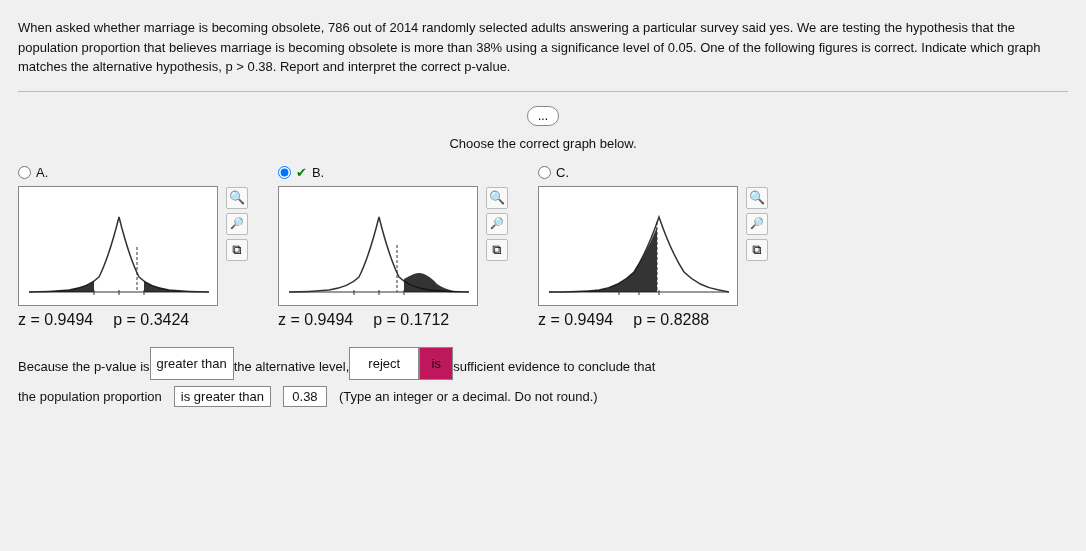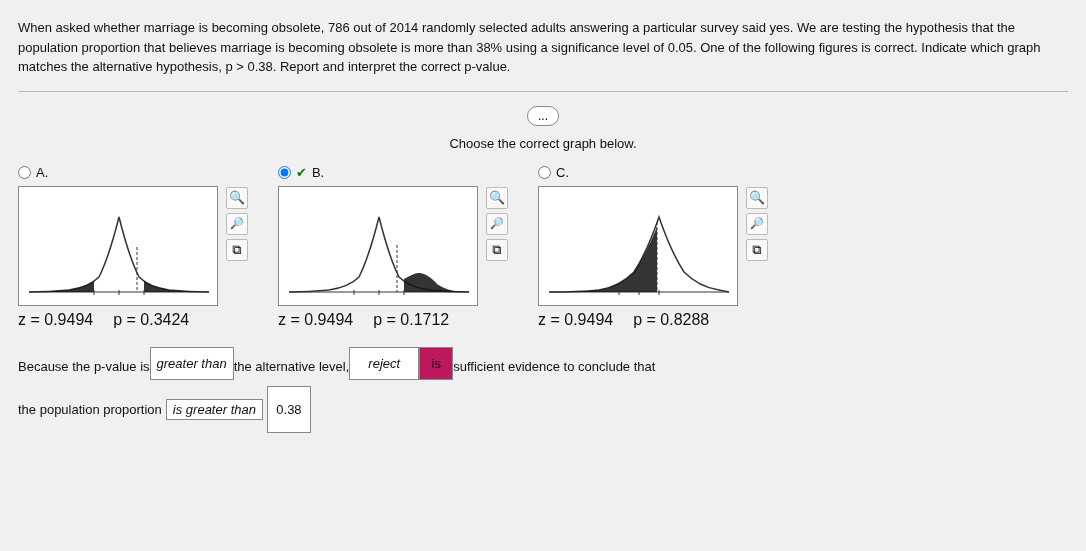--- a/index.html
+++ b/index.html
@@ -111,43 +111,42 @@
       flex-wrap: wrap;
       align-items: flex-end;
       gap: 0;
       margin-bottom: 6px;
     }
     .answer-row2 {
       font-size: 13px;
       display: flex;
       flex-wrap: wrap;
       align-items: center;
-      gap: 4px;
+      gap: 12px;
     }
     .inline-box {
       border: 1px solid #888;
       background: #fff;
       padding: 2px 6px;
       font-size: 13px;
       min-width: 70px;
       text-align: center;
-      font-style: italic;
     }
     .inline-box-sm {
       border: 1px solid #888;
       background: #be185d;
       padding: 2px 6px;
       font-size: 13px;
       min-width: 34px;
       text-align: center;
     }
     .inline-box-val {
       border: 1px solid #888;
       background: #fff;
-      padding: 15px 6px;
+      padding: 2px 6px;
       font-size: 13px;
       min-width: 44px;
       text-align: center;
     }
     .check-icon {
       color: green;
       font-size: 13px;
     }
   </style>
 </head>
@@ -278,13 +277,14 @@
   <span class="inline-box">greater than</span>
   <span>the alternative level,</span>
   <span class="inline-box">reject</span>
   <span class="inline-box-sm">is</span>
   <span>sufficient evidence to conclude that</span>
 </div>
 <div class="answer-row2">
   <span>the population proportion</span>
   <span class="inline-box">is greater than</span>
   <span class="inline-box-val">0.38</span>
+  <span>(Type an integer or a decimal. Do not round.)</span>
 </div>
 
 </body></html>

